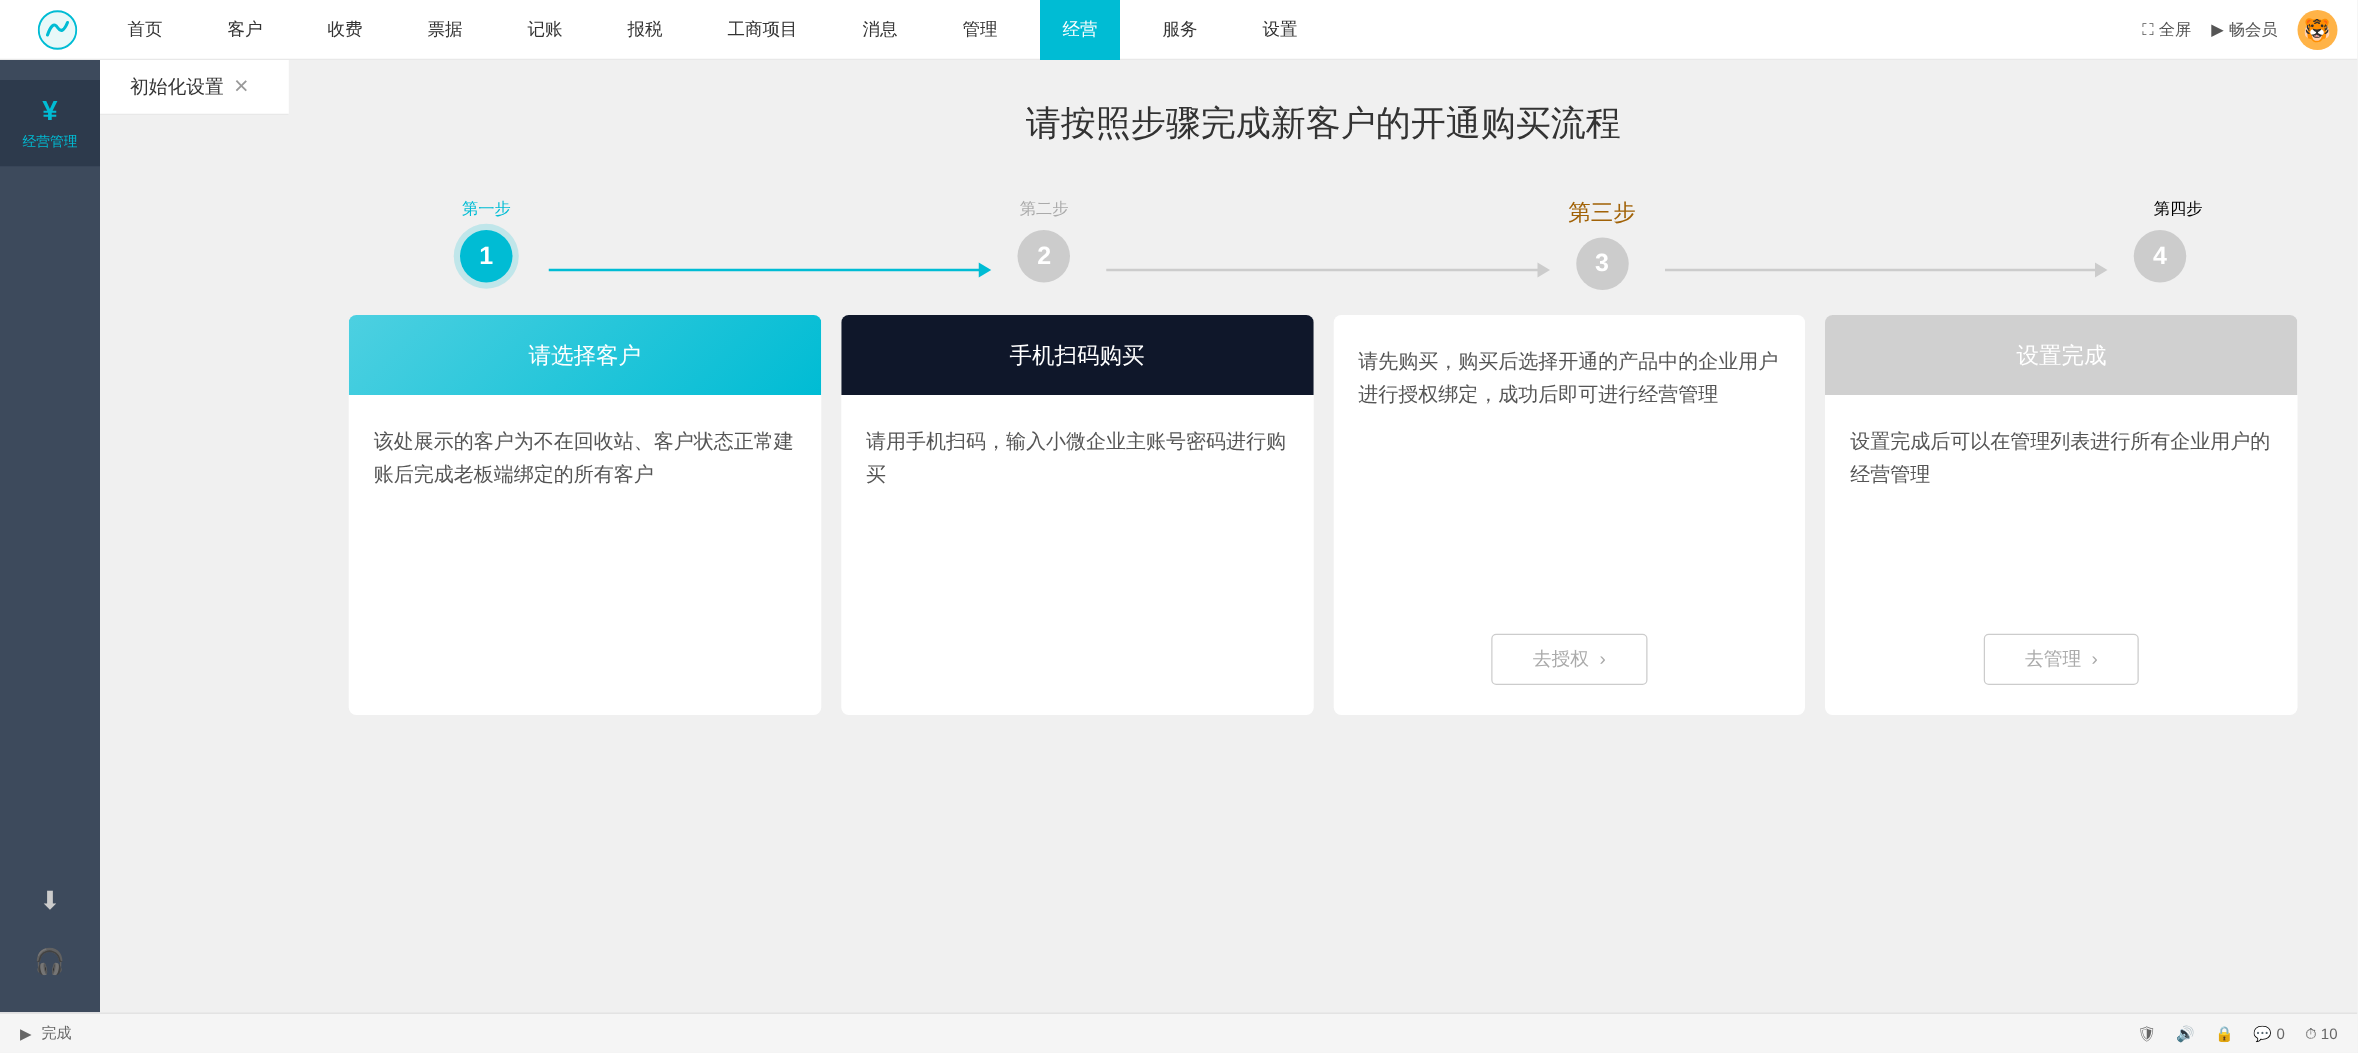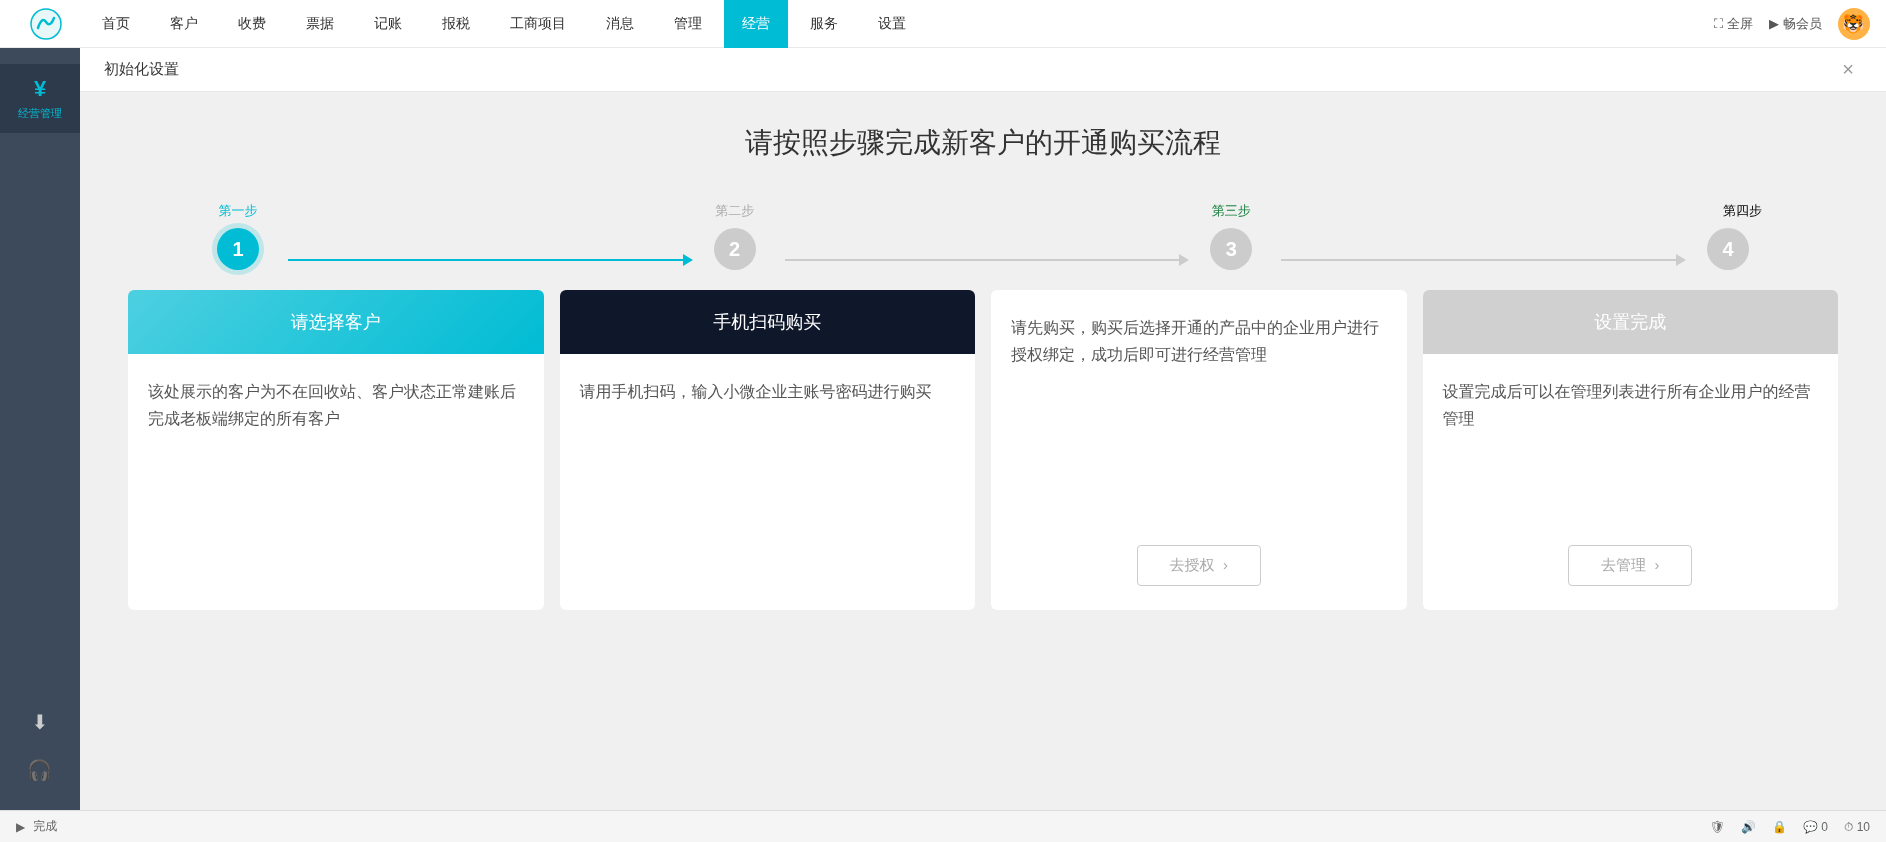--- a/index.html
+++ b/index.html
@@ -19,21 +19,21 @@
       width: 60px;
       display: flex;
       align-items: center;
       justify-content: center;
       margin-right: 8px;
     }
     .nav-logo svg { width: 32px; height: 32px; }
     .nav-items {
       display: flex;
       flex: 1;
-      gap: 4px;
+      gap: 16px;
     }
     .nav-item {
       padding: 0 18px;
       height: 48px;
       display: flex;
       align-items: center;
       font-size: 14px;
       color: #333;
       cursor: pointer;
       white-space: nowrap;
@@ -104,21 +104,21 @@
       flex-direction: column;
       align-items: center;
       padding-bottom: 16px;
     }
 
     
     .content {
       flex: 1;
       background: #f0f0f0;
       display: flex;
-      flex-direction: column;
+      flex-direction: row;
       overflow: hidden;
     }
     .content-header {
       background: #fff;
       padding: 0 24px;
       height: 44px;
       display: flex;
       align-items: center;
       justify-content: space-between;
       border-bottom: 1px solid #e8e8e8;
@@ -309,21 +309,21 @@
         <div style="display:flex;flex-direction:column;align-items:center;min-width:100px;">
           <span style="font-size:13px;color:#aaa;margin-bottom:8px;">第二步</span>
           <div style="width:42px;height:42px;border-radius:50%;background:#ccc;color:#fff;display:flex;align-items:center;justify-content:center;font-size:20px;font-weight:bold;">2</div>
         </div>
 
         <div style="flex:1;height:2px;background:#ccc;margin-top:57px;position:relative;">
           <div style="position:absolute;right:-8px;top:-5px;border-left:10px solid #ccc;border-top:6px solid transparent;border-bottom:6px solid transparent;"></div>
         </div>
 
         <div style="display:flex;flex-direction:column;align-items:center;min-width:100px;">
-          <span style="font-size:13px;color:#15803d;margin-bottom:8px;">第三步</span>
+          <span style="font-size:18px;color:#a16207;margin-bottom:8px;">第三步</span>
           <div style="width:42px;height:42px;border-radius:50%;background:#ccc;color:#fff;display:flex;align-items:center;justify-content:center;font-size:20px;font-weight:bold;">3</div>
         </div>
 
         <div style="flex:1;height:2px;background:#ccc;margin-top:57px;position:relative;">
           <div style="position:absolute;right:-8px;top:-5px;border-left:10px solid #ccc;border-top:6px solid transparent;border-bottom:6px solid transparent;"></div>
         </div>
 
         <div style="display:flex;flex-direction:column;align-items:center;min-width:100px;">
           <span style="font-size:13px;color:#000000;margin-bottom:8px;margin-left:29px;">第四步</span>
           <div style="width:42px;height:42px;border-radius:50%;background:#ccc;color:#fff;display:flex;align-items:center;justify-content:center;font-size:20px;font-weight:bold;">4</div>

